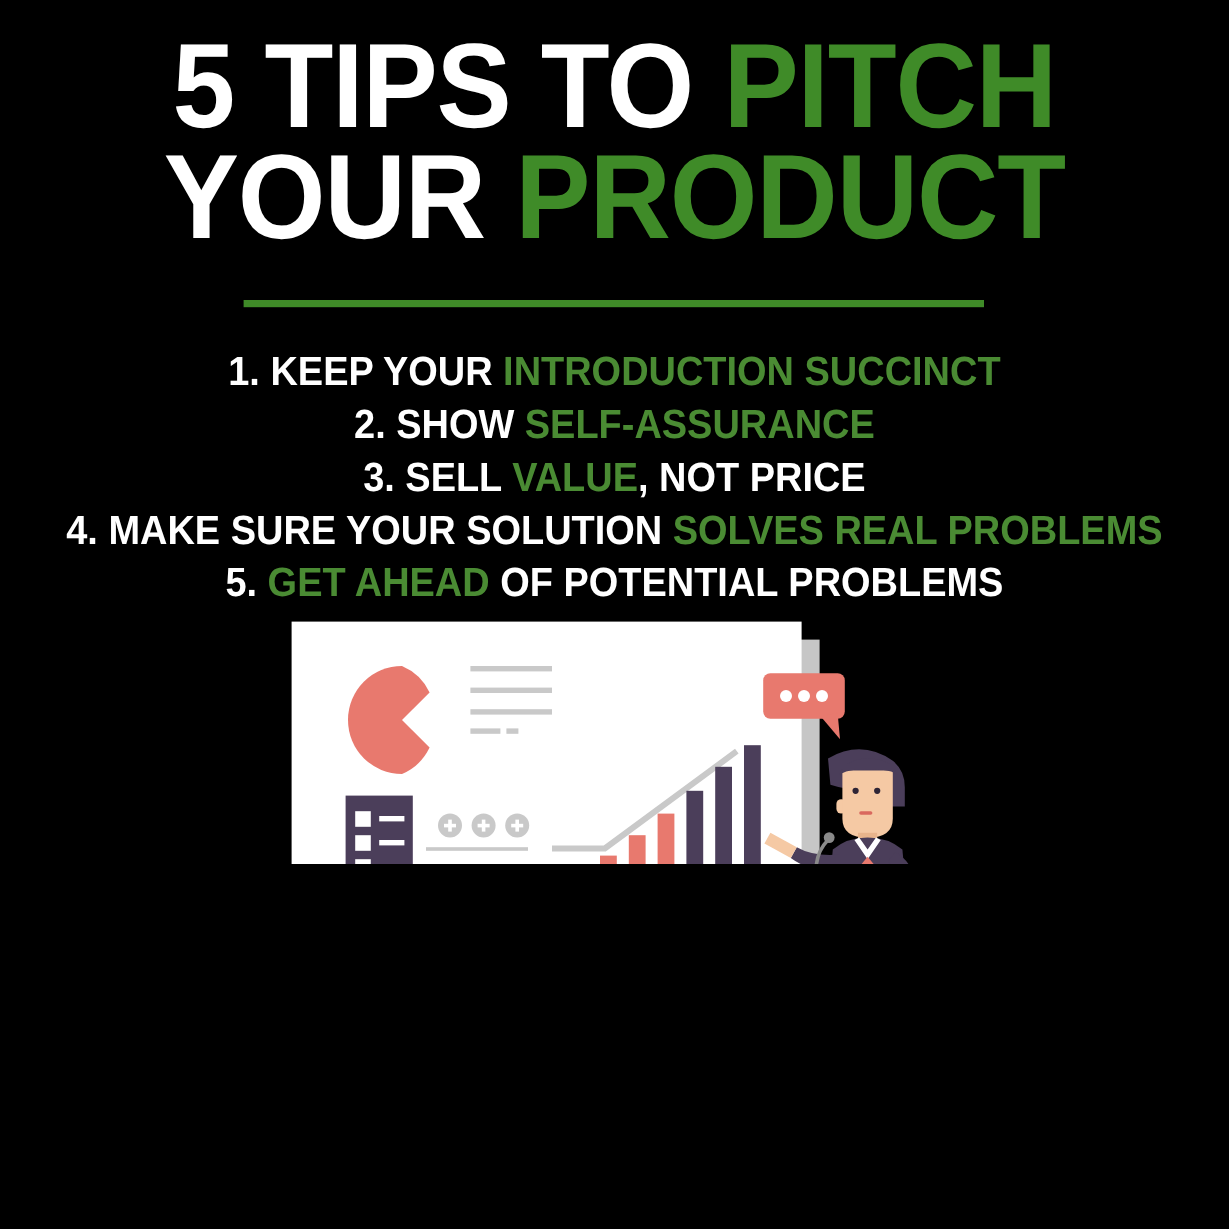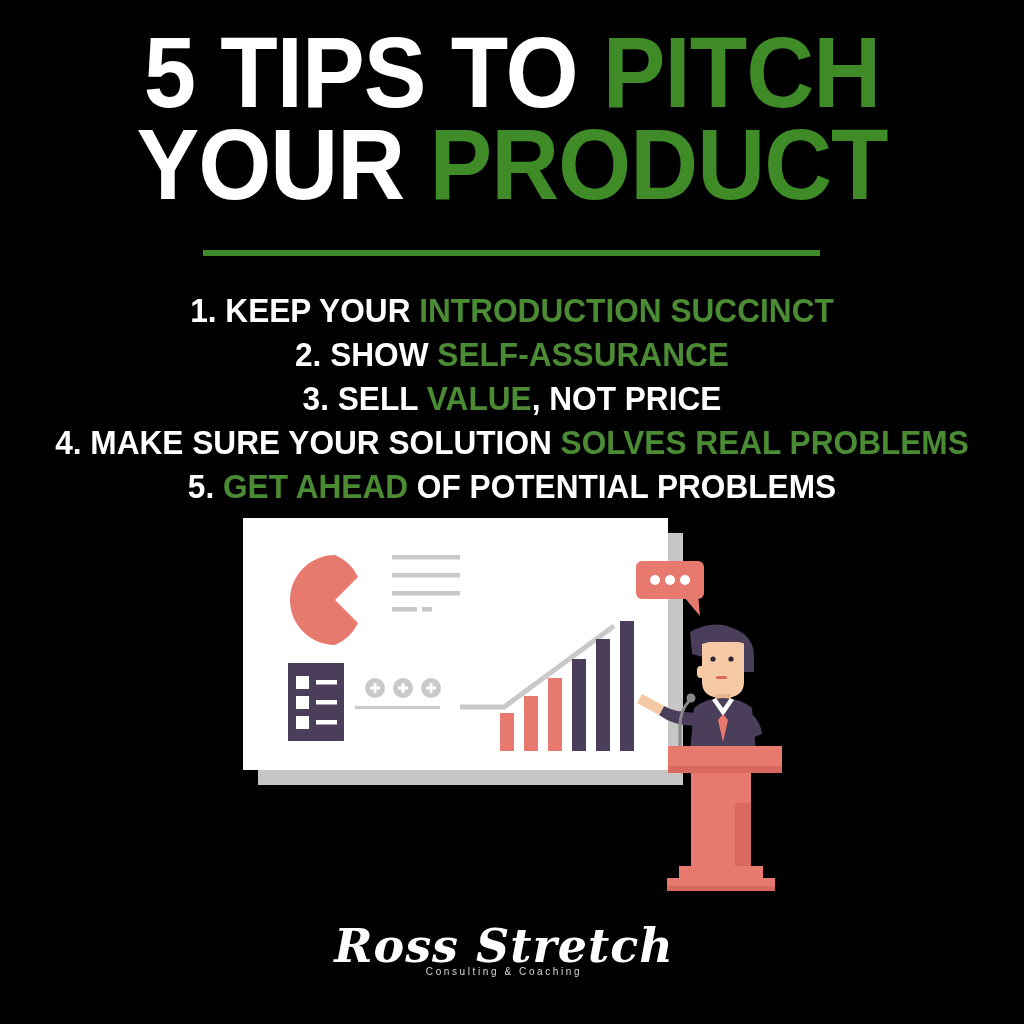--- a/index.html
+++ b/index.html
@@ -1,18 +1,18 @@
 <!DOCTYPE html>
 <html><head>
 <meta charset="utf-8">
 <style>
   html,body{margin:0;padding:0;background:#000;}
   #poster{
     position:relative;
-    width:1024px;height:1024px;
+    width:1024px;height:720px;
     background:#000000;
     overflow:hidden;
     font-family:"Liberation Sans", sans-serif;
     -webkit-font-smoothing:antialiased;
   }
 
   
   .title-block{
     position:absolute;left:0;right:0;top:26px;
     text-align:center;

